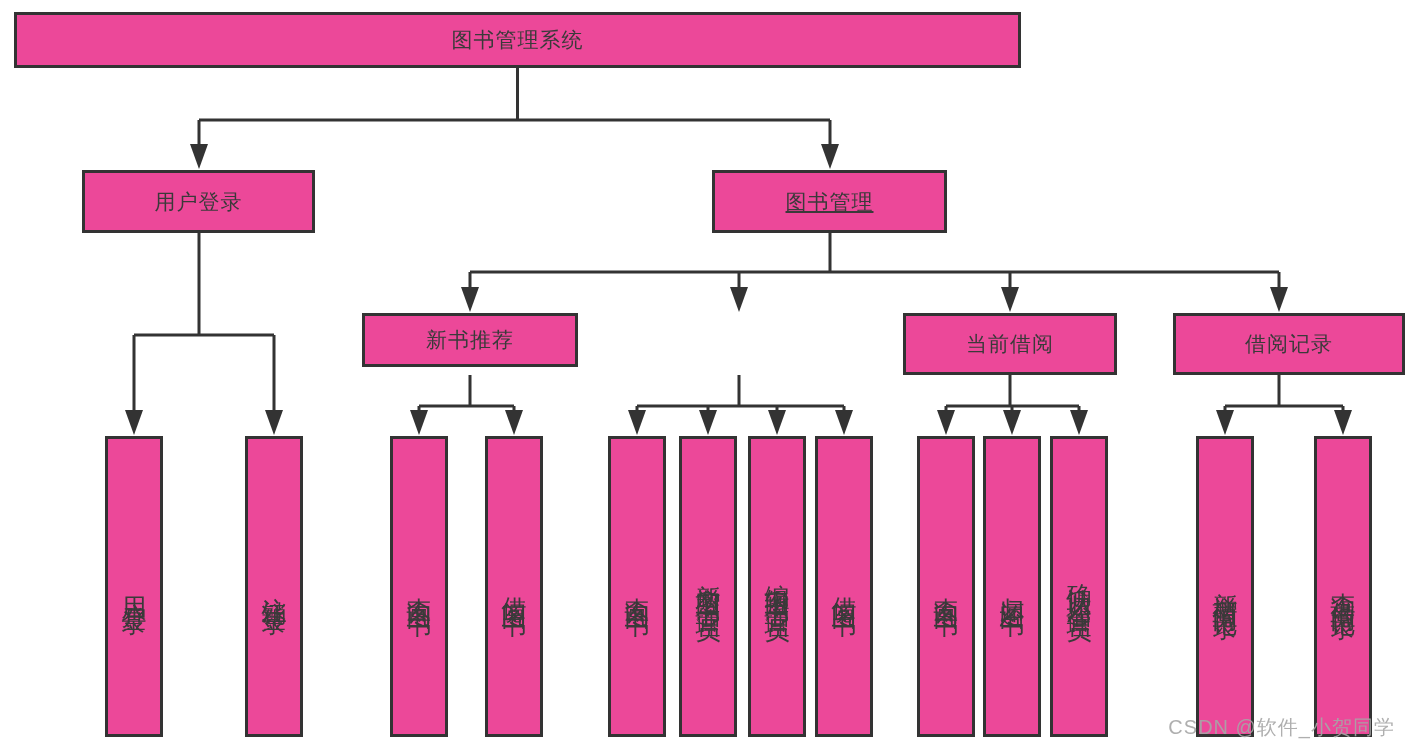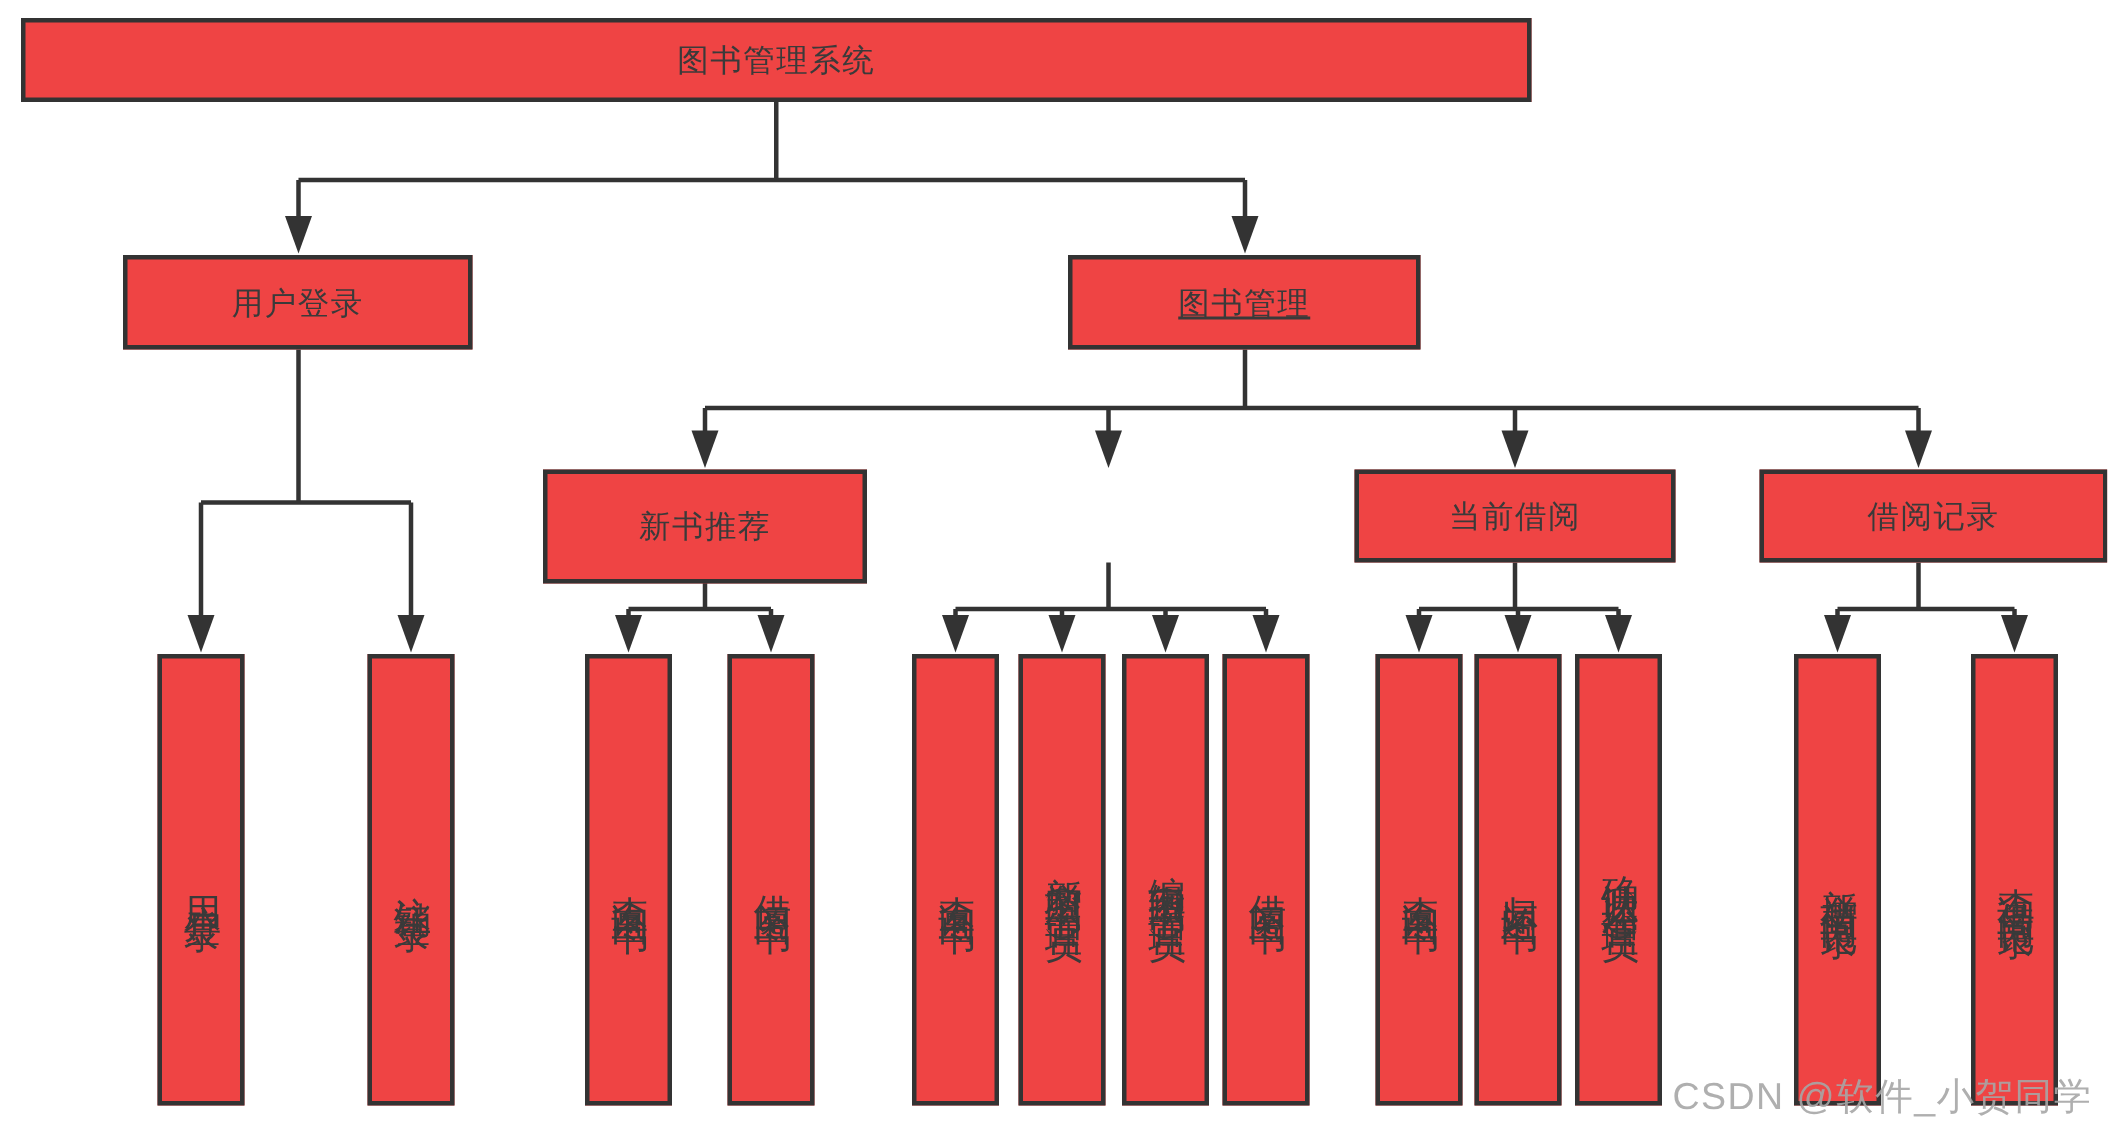--- a/index.html
+++ b/index.html
@@ -28,21 +28,21 @@
     fill: none;
   }
   .connectors polygon {
     fill: #333333;
     stroke: none;
   }
   .box {
     position: absolute;
     box-sizing: border-box;
     border: 3px solid #333333;
-    background: #ef4444;
+    background: #ec4899;
     display: flex;
     align-items: center;
     justify-content: center;
     color: #3a3a3a;
     font-size: 21px;
     letter-spacing: 1px;
     text-align: center;
   }
   .leaf {
     font-size: 25px;
@@ -50,21 +50,21 @@
   .leaf .vtext {
     writing-mode: vertical-rl;
     text-orientation: mixed;
     letter-spacing: 5px;
     line-height: 1;
   }
   .watermark {
     position: absolute;
     right: 10px;
     top: 714px;
-    font-size: 25px;
+    font-size: 20px;
     color: rgba(166, 166, 166, 0.9);
     letter-spacing: 1px;
     white-space: nowrap;
     z-index: 5;
   }
 </style>
 </head>
 <body>
 
 <div class="canvas">
@@ -123,21 +123,21 @@
     <span>图书管理系统</span>
   </div>
 
   <div class="box" style="left:82px; top:170px; width:233px; height:63px;">
     <span>用户登录</span>
   </div>
   <div class="box" style="left:712px; top:170px; width:235px; height:63px;text-decoration:underline;">
     <span>图书管理</span>
   </div>
 
-  <div class="box" style="left:362px; top:313px; width:216px; height:76px;">
+  <div class="box" style="left:362px; top:313px; width:216px; height:54px;">
     <span>新书推荐</span>
   </div>
   <div class="box" style="left:903px; top:313px; width:214px; height:62px;">
     <span>当前借阅</span>
   </div>
   <div class="box" style="left:1173px; top:313px; width:232px; height:62px;">
     <span>借阅记录</span>
   </div>
 
   <div class="box leaf" style="left:105px; top:436px; width:58px; height:301px;">

